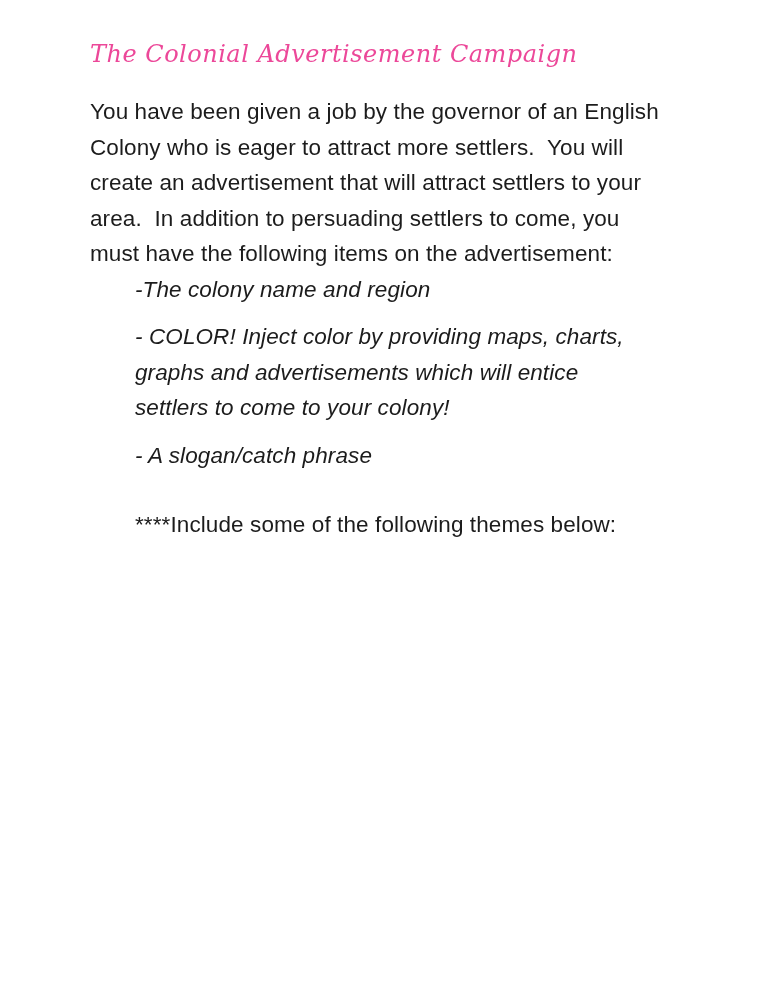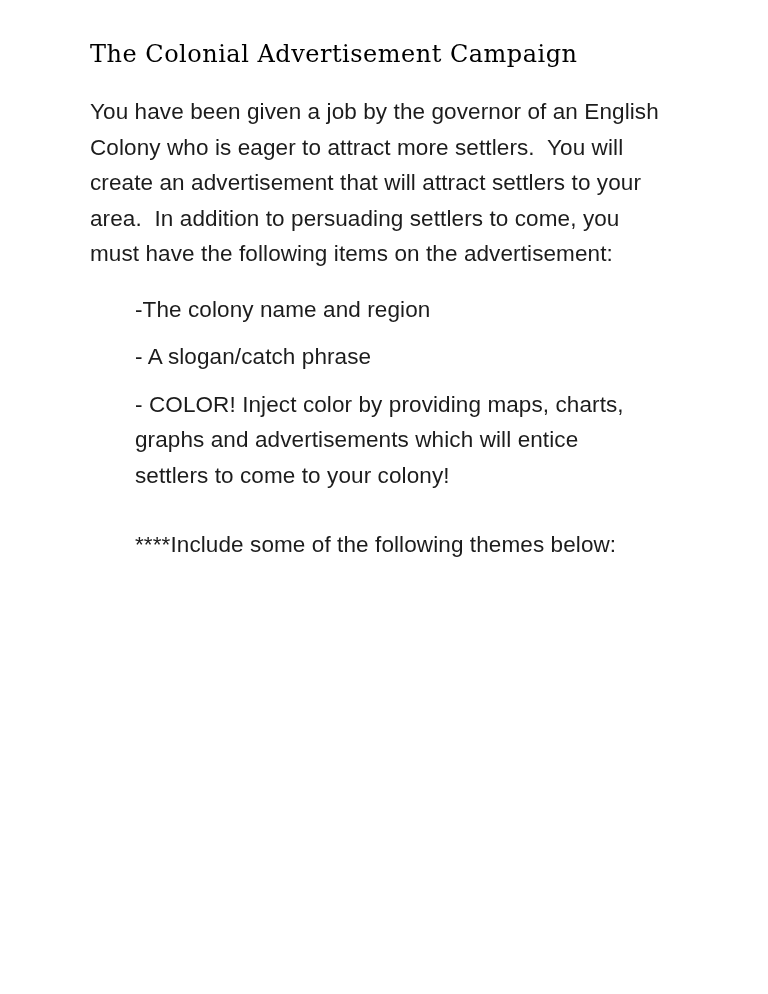--- a/index.html
+++ b/index.html
@@ -11,38 +11,39 @@
     font-family: "Liberation Sans", sans-serif;
   }
   .page {
     width: 768px;
     height: 994px;
     background: #ffffff;
     padding: 40px 88px 0 90px;
   }
   .script {
     font-family: "DejaVu Serif", serif;
+    font-style: italic;
     font-weight: 400;
-    color: #000000;
+    color: #ec4899;
   }
   .doc-title {
     font-size: 24px;
     letter-spacing: 0.5px;
     margin-bottom: 26px;
   }
   .body-text {
     font-size: 22.5px;
     line-height: 35.5px;
     color: #1c1c1c;
     letter-spacing: 0.1px;
   }
   .pre { white-space: pre-wrap; }
-  .intro { margin-bottom: 20px; }
+  .intro { margin-bottom: 0; }
   .req-list { padding-left: 45px; }
-  .req-item { margin-bottom: 12px; }
+  .req-item { margin-bottom: 12px; font-style: italic; }
   .include-note { margin-top: 34px; margin-bottom: 22px; }
   .themes-label {
     font-size: 23px;
     letter-spacing: 1px;
   }
 </style>
 </head>
 <body>
 
 <div class="page">
@@ -50,21 +51,21 @@
   <h1 class="script doc-title">The Colonial Advertisement Campaign</h1>
 
   <p class="body-text pre intro">You have been given a job by the governor of an English
 Colony who is eager to attract more settlers.  You will
 create an advertisement that will attract settlers to your
 area.  In addition to persuading settlers to come, you
 must have the following items on the advertisement:</p>
 
   <div class="req-list">
     <p class="body-text req-item">-The colony name and region</p>
-    <p class="body-text req-item">- A slogan/catch phrase</p>
     <p class="body-text req-item pre">- COLOR! Inject color by providing maps, charts,
 graphs and advertisements which will entice
 settlers to come to your colony!</p>
+    <p class="body-text req-item">- A slogan/catch phrase</p>
     <p class="body-text include-note">****Include some of the following themes below:</p>
   </div>
 
 
 </div>
 
 </body></html>

